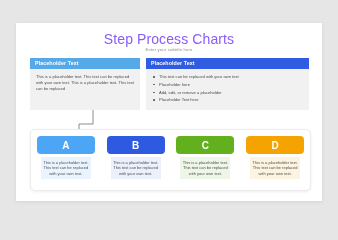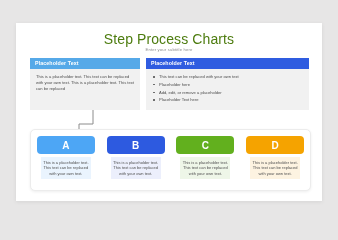--- a/index.html
+++ b/index.html
@@ -28,21 +28,21 @@
     box-shadow: 0 1px 4px rgba(0,0,0,0.08);
   }
   
   .title {
     position: absolute;
     left: 0;
     top: 8px;
     width: 306px;
     text-align: center;
     font-size: 14px;
-    color: #4d7c0f;
+    color: #8b5cf6;
     font-weight: 400;
     letter-spacing: 0.1px;
   }
   .subtitle {
     position: absolute;
     left: 0;
     top: 24px;
     width: 306px;
     text-align: center;
     font-size: 4.2px;

